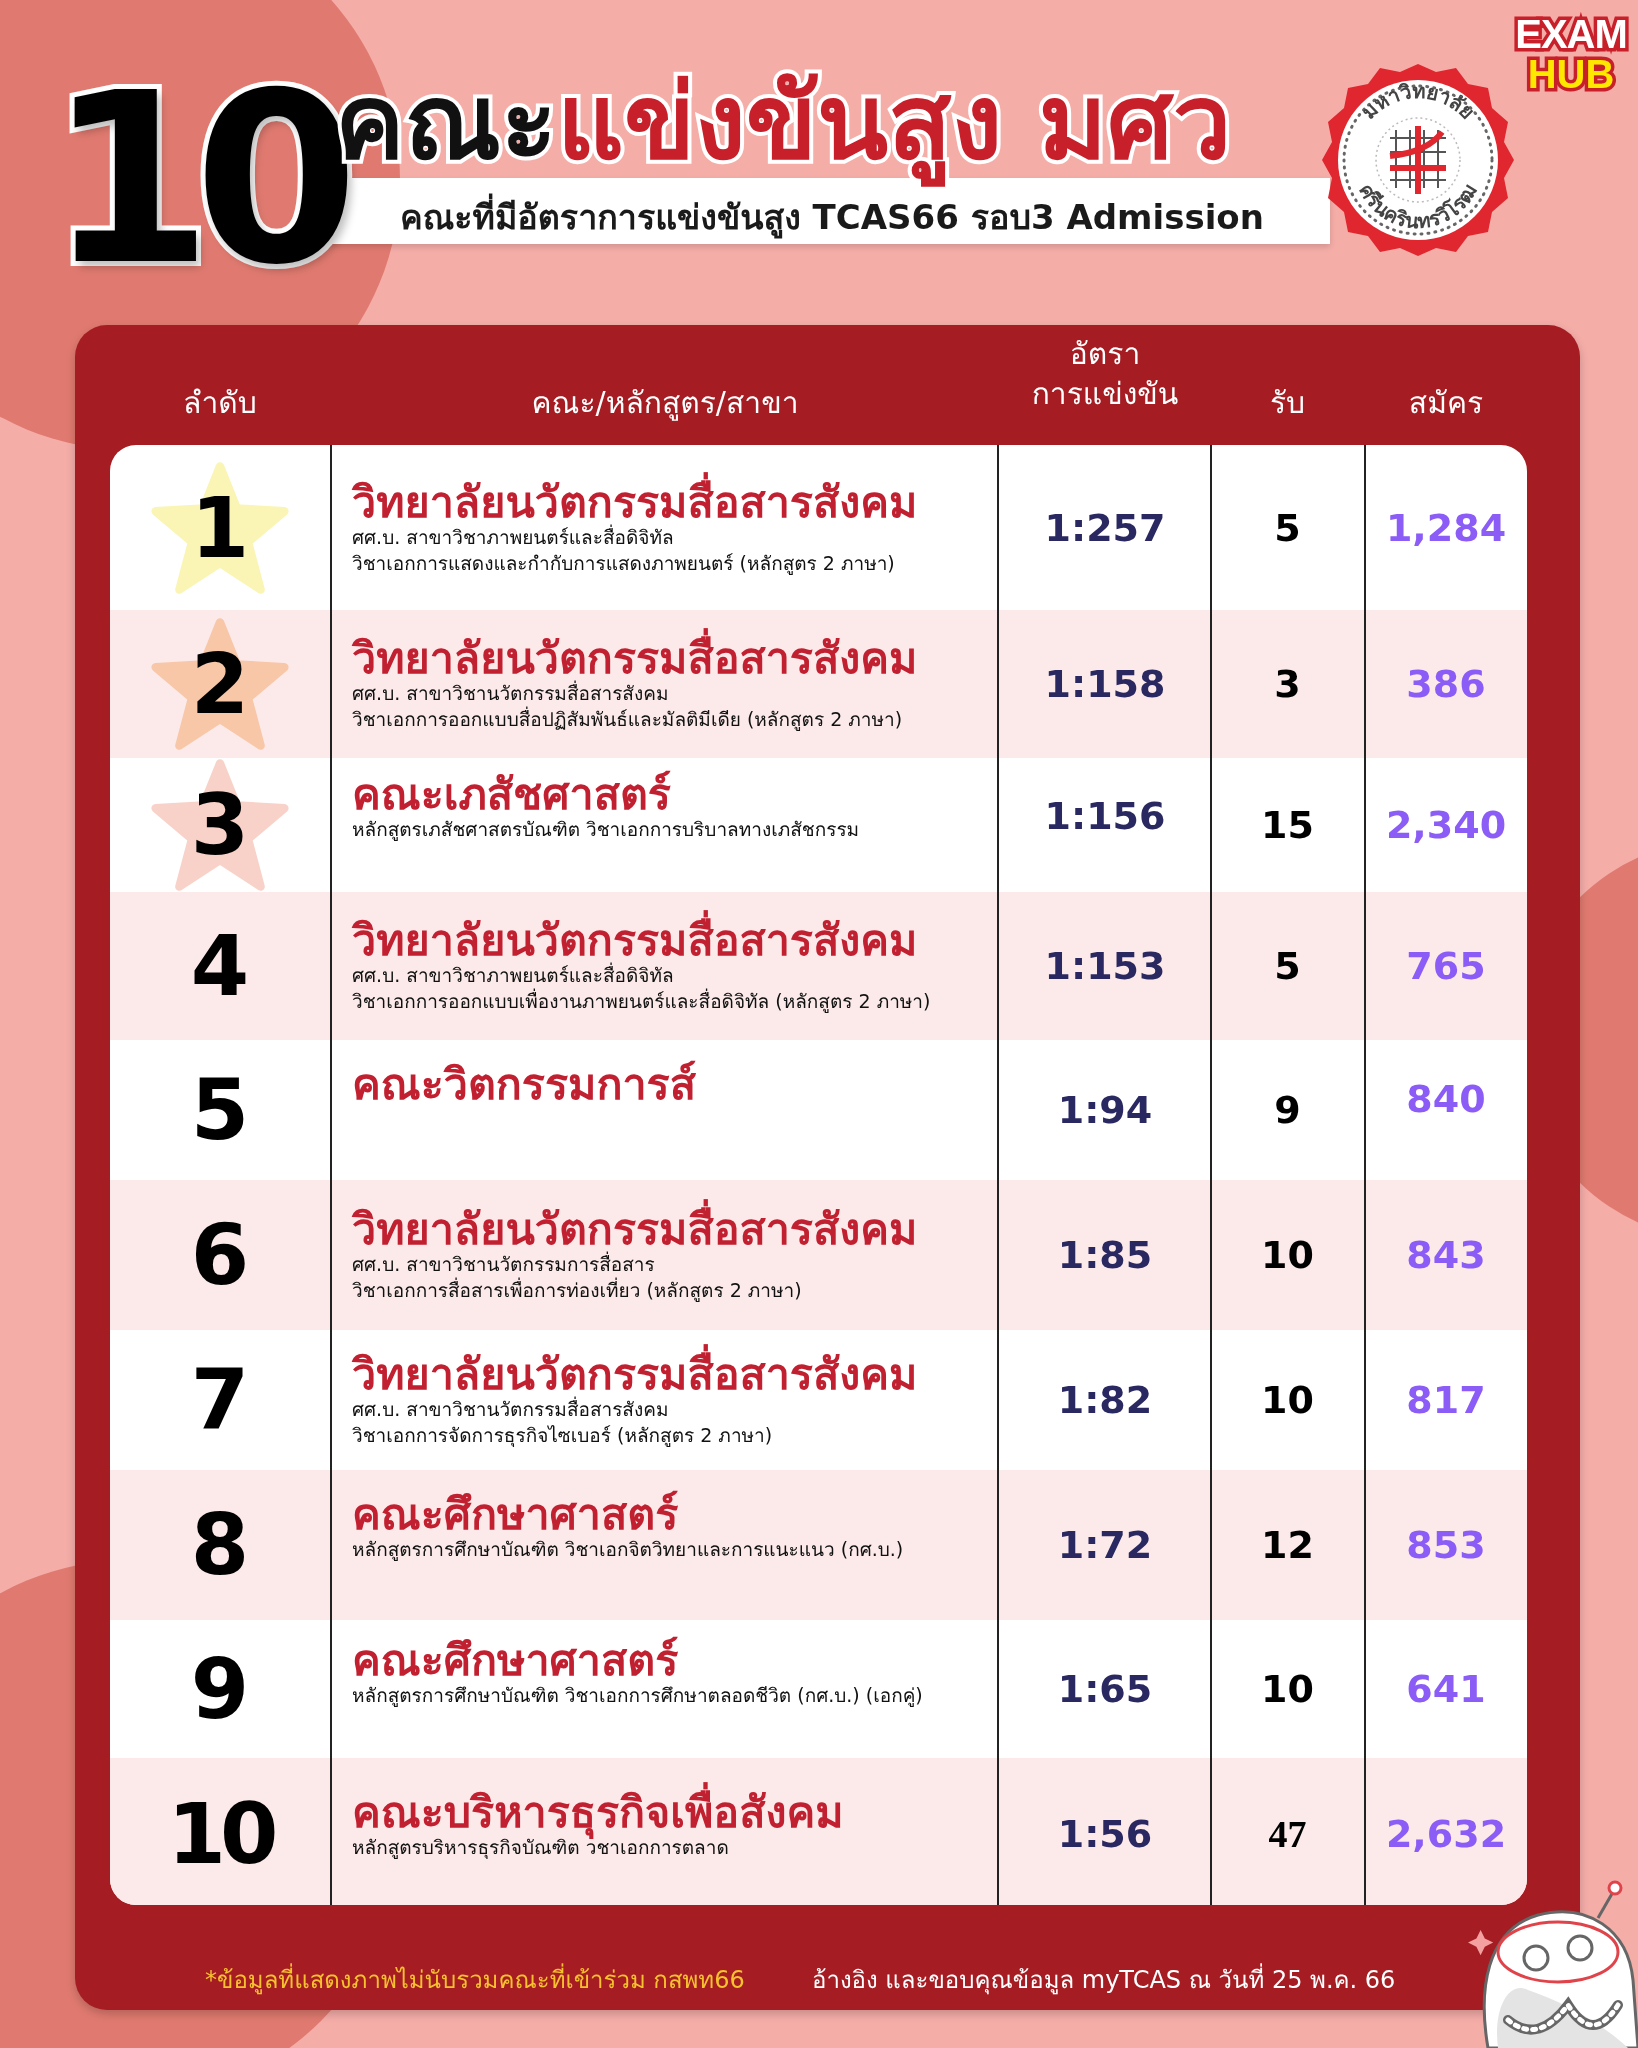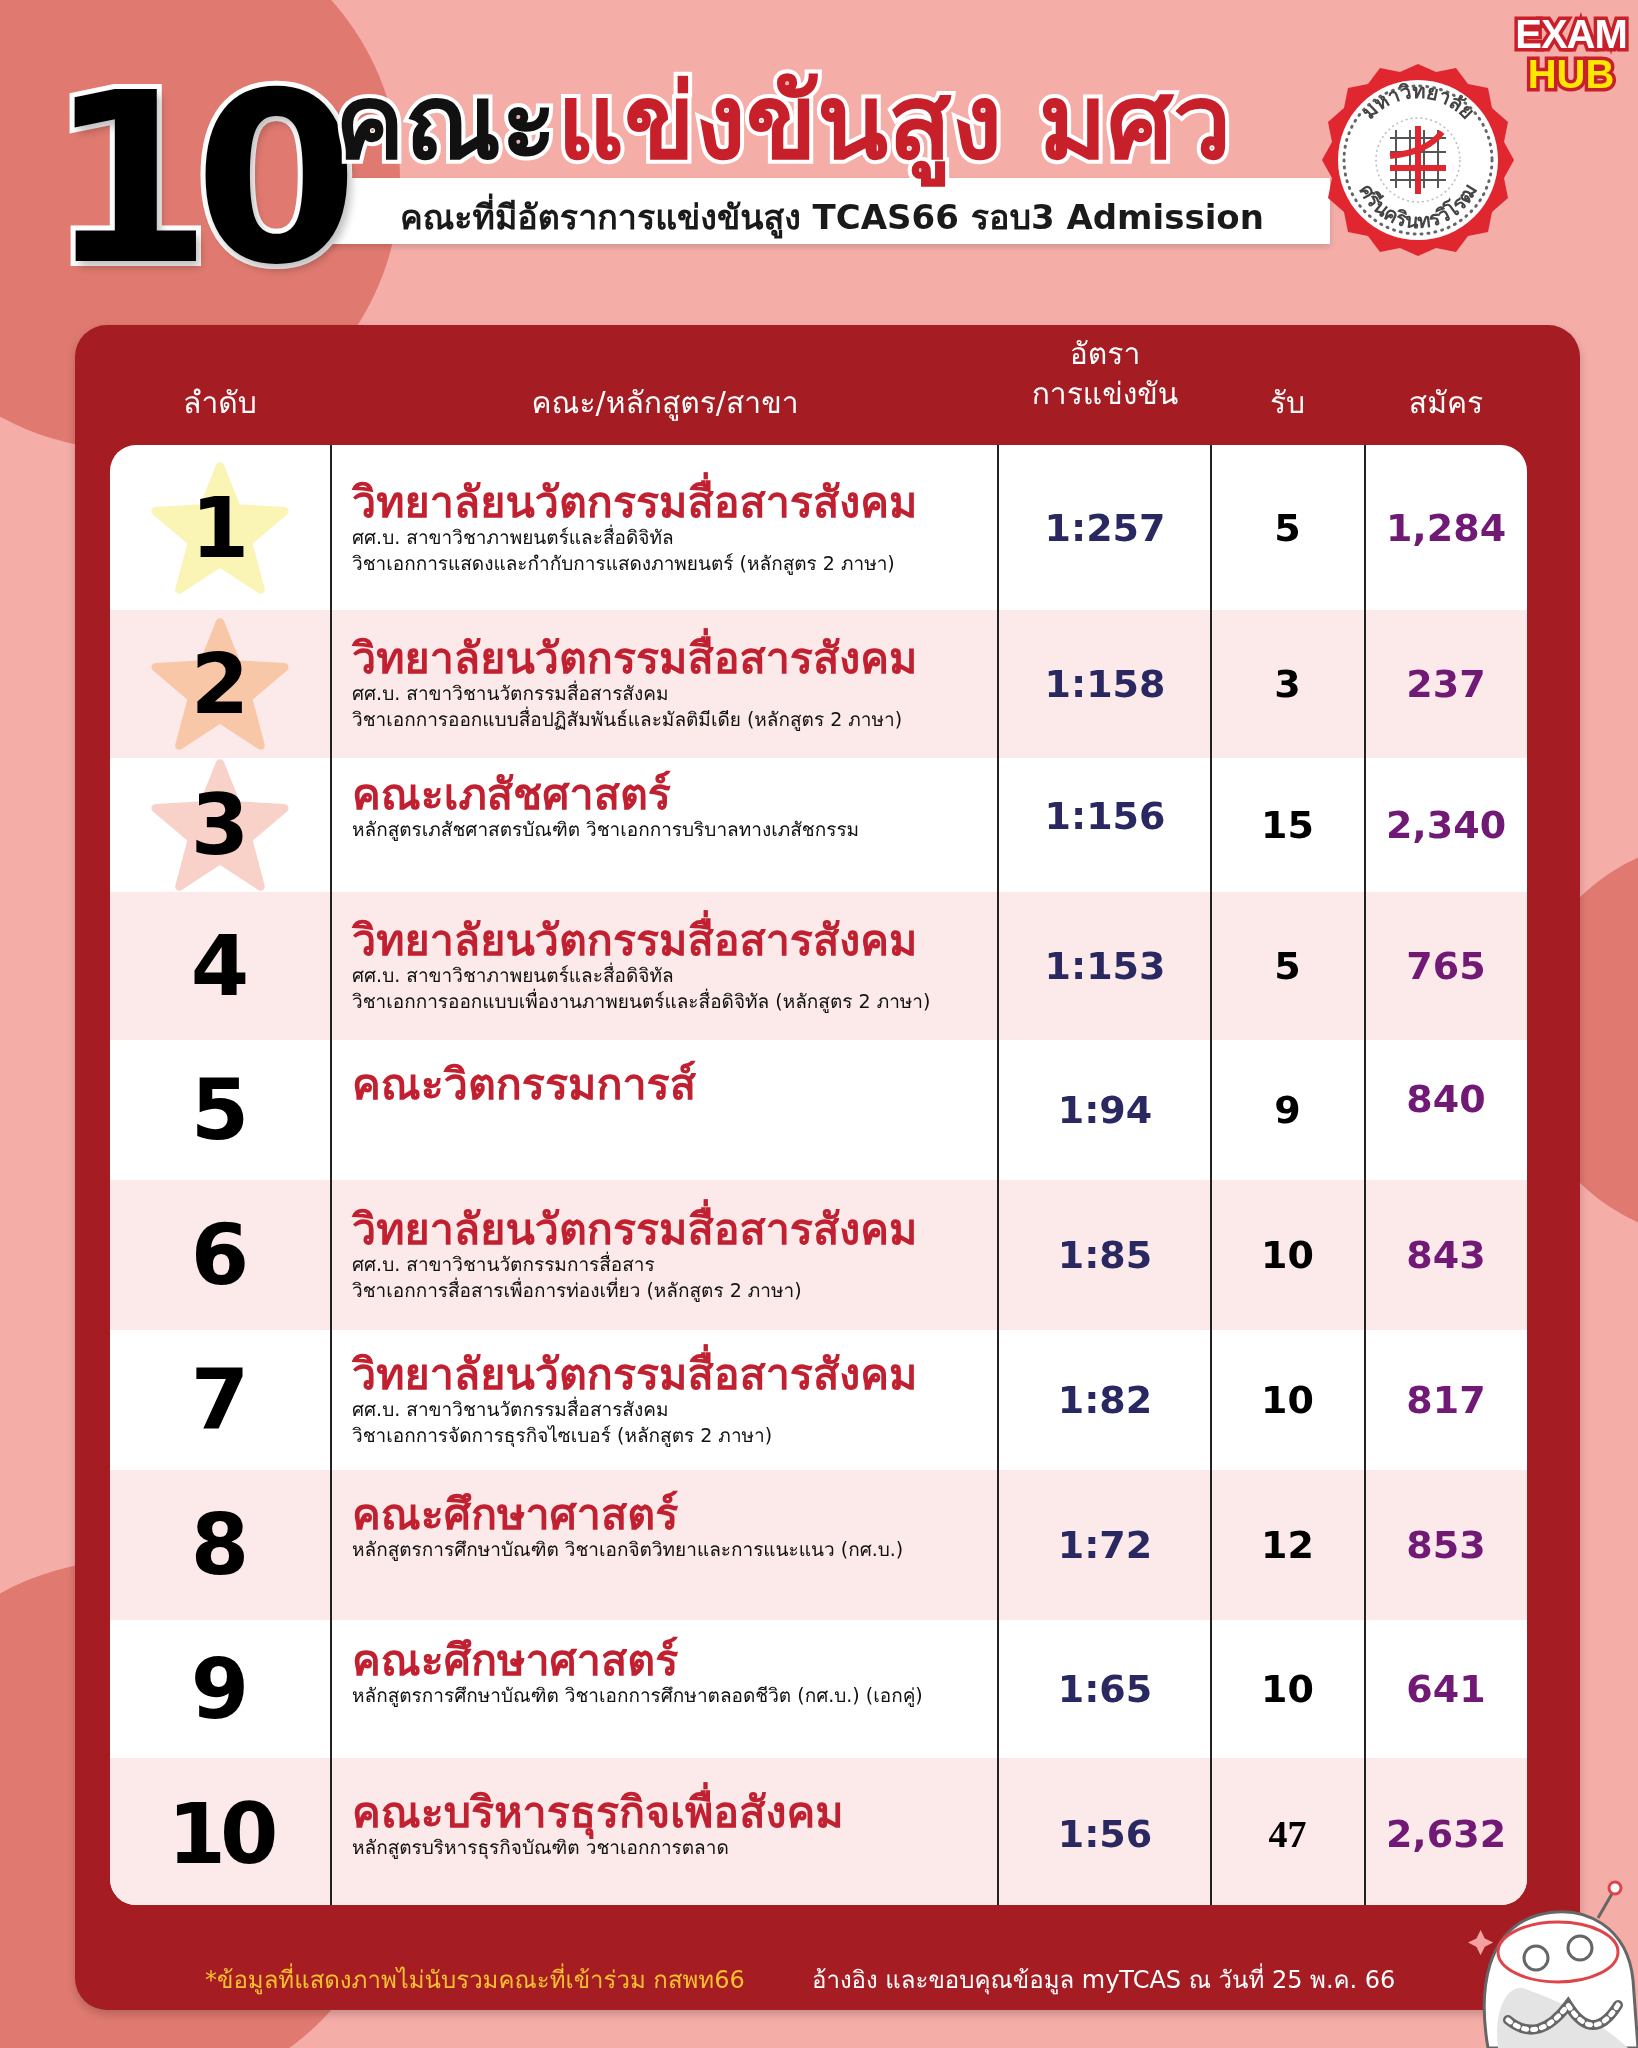--- a/index.html
+++ b/index.html
@@ -24,21 +24,21 @@
   .row.alt{background:#FCEAEA;}
   .vline{position:absolute;top:445px;height:1460px;width:2px;background:#222;}
   .rank{position:absolute;left:0;width:220px;height:143px;display:flex;align-items:center;justify-content:center;}
   .rank svg{position:absolute;left:50%;top:50%;transform:translate(-50%,-50%);}
   .rank span{position:relative;font-weight:bold;font-size:84px;color:#000;font-family:"DejaVu Sans",sans-serif;}
   .name{position:absolute;left:242px;width:740px;top:0;height:143px;display:flex;flex-direction:column;justify-content:center;}
   .fac{font-weight:bold;font-size:43px;color:#C12030;line-height:44px;white-space:nowrap;}
   .sub{font-size:19px;color:#111;line-height:26px;white-space:nowrap;}
   .ratio{position:absolute;left:890px;width:210px;top:0;height:143px;display:flex;align-items:center;justify-content:center;font-weight:bold;font-size:38px;color:#2A2860;}
   .recv{position:absolute;left:1100px;width:155px;top:0;height:143px;display:flex;align-items:center;justify-content:center;font-weight:bold;font-size:38px;color:#000;}
-  .appl{position:absolute;left:1255px;width:162px;top:0;height:143px;display:flex;align-items:center;justify-content:center;font-weight:bold;font-size:38px;color:#701a75;}
+  .appl{position:absolute;left:1255px;width:162px;top:0;height:143px;display:flex;align-items:center;justify-content:center;font-weight:bold;font-size:38px;color:#8b5cf6;}
   .foot{position:absolute;top:1960px;font-size:24px;white-space:nowrap;}
   .foot.l{left:205px;color:#F6C12F;}
   .foot.r{left:812px;color:#fff;}
   .mascot{position:absolute;left:1468px;top:1870px;width:170px;height:178px;}
 </style>
 </head>
 <body>
 
 <div class="bgc" style="left:-140px;top:-90px;width:540px;height:540px;"></div>
 <div class="bgc" style="left:-140px;top:1560px;width:540px;height:540px;"></div>
@@ -127,21 +127,21 @@
         </svg>
       <span>2</span>
     </div>
     <div class="name" style="height:148px;">
       <div class="fac">วิทยาลัยนวัตกรรมสื่อสารสังคม</div>
       <div class="sub">ศศ.บ. สาขาวิชานวัตกรรมสื่อสารสังคม</div>
       <div class="sub">วิชาเอกการออกแบบสื่อปฏิสัมพันธ์และมัลติมีเดีย (หลักสูตร 2 ภาษา)</div>
     </div>
     <div class="ratio" style="height:148px;">1:158</div>
     <div class="recv" style="height:148px;">3</div>
-    <div class="appl" style="height:148px;">237</div>
+    <div class="appl" style="height:148px;">386</div>
   </div>
 
   <div class="row" style="top:313px;height:134px;">
     <div class="rank" style="height:134px;">
       <svg width="140" height="135" viewBox="0 0 100 96">
           <path d="M50 4 L62 34 L96 36 L70 58 L79 92 L50 73 L21 92 L30 58 L4 36 L38 34 Z" fill="#F8D2C8" stroke="#F8D2C8" stroke-width="6" stroke-linejoin="round"></path>
         </svg>
       <span>3</span>
     </div>
     <div class="name" style="height:134px;justify-content:flex-start;padding-top:14px;box-sizing:border-box;">

